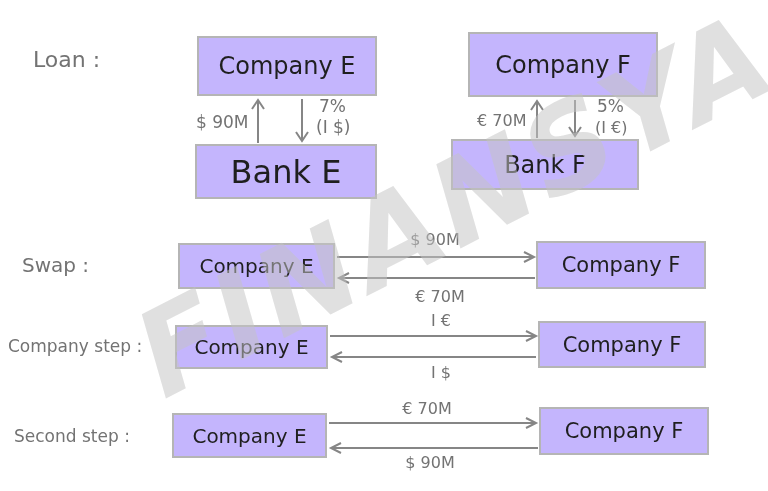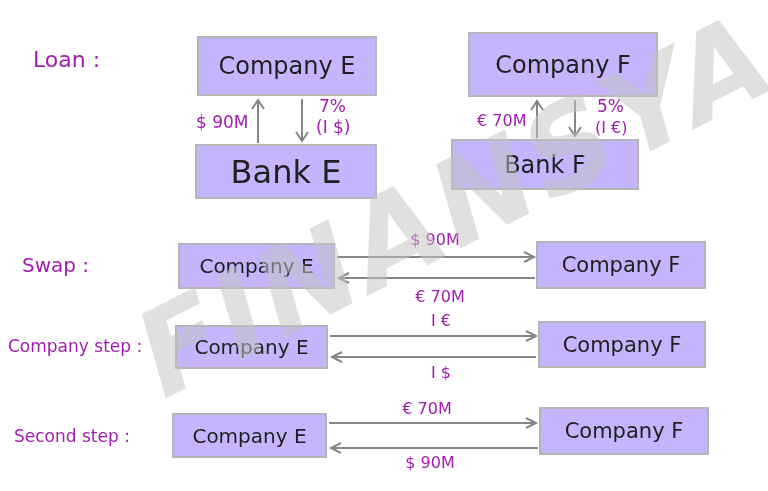--- a/index.html
+++ b/index.html
@@ -5,21 +5,21 @@
   html,body { margin:0; padding:0; background:#ffffff; }
   .stage {
     position:relative; width:768px; height:491px; overflow:hidden;
     background:#ffffff; font-family:"DejaVu Sans", sans-serif; color:#1f1f1f;
   }
   .box {
     position:absolute; background:#c4b5fd; border:2px solid #b5b5b5;
     display:flex; align-items:center; justify-content:center;
     box-sizing:border-box; z-index:2; color:#1f1f1f;
   }
-  .lbl { position:absolute; z-index:4; color:#a21caf; white-space:nowrap; }
+  .lbl { position:absolute; z-index:4; color:#737373; white-space:nowrap; }
   .lbl.center { text-align:center; }
   svg.arrows { position:absolute; left:0; top:0; z-index:3; }
   svg.arrows g { stroke:#868686; stroke-width:2; fill:none; }
   .watermark {
     position:absolute; left:455px; top:205px;
     transform:translate(-50%,-50%) rotate(-27deg);
     font-size:118px; font-weight:bold; font-style:italic;
     letter-spacing:4px; white-space:nowrap;
     color:#c4c4c4; opacity:0.52; z-index:10; pointer-events:none;
     font-family:"DejaVu Sans", sans-serif;

